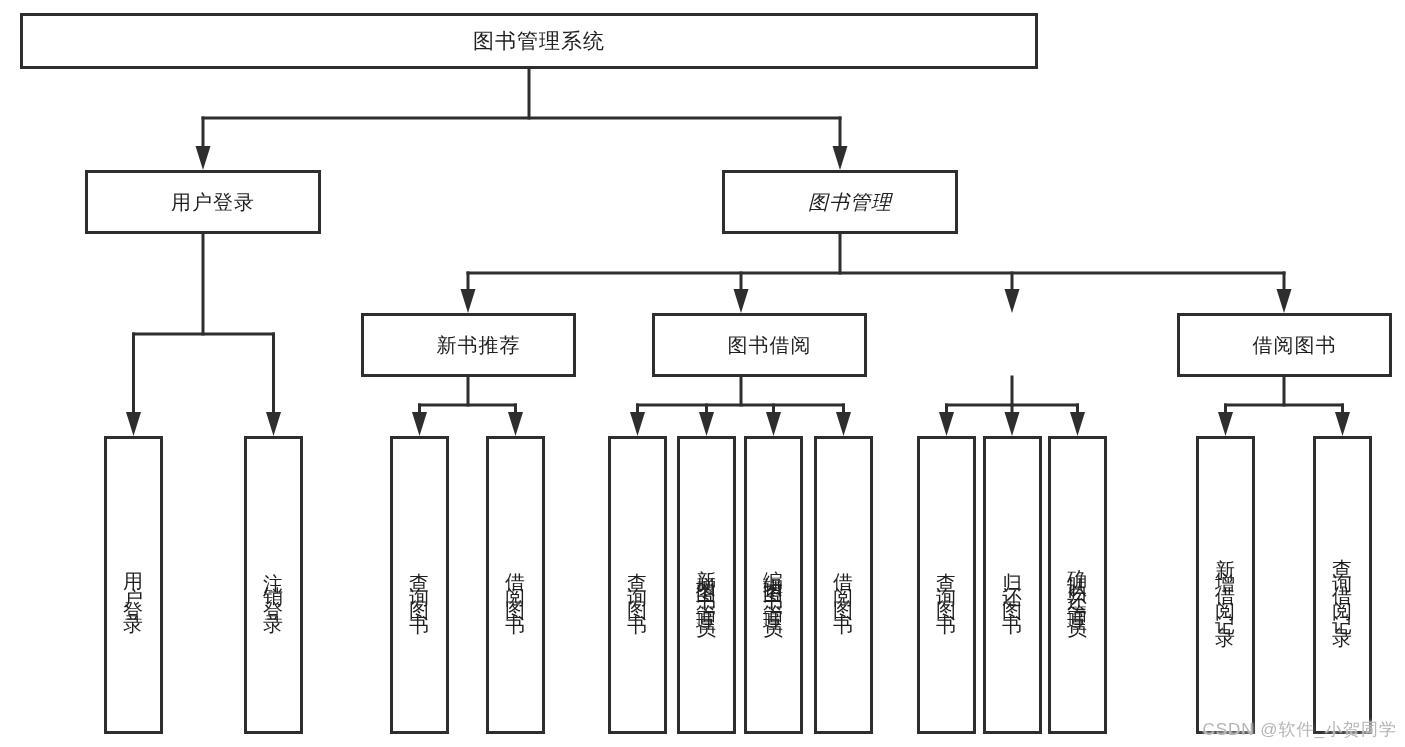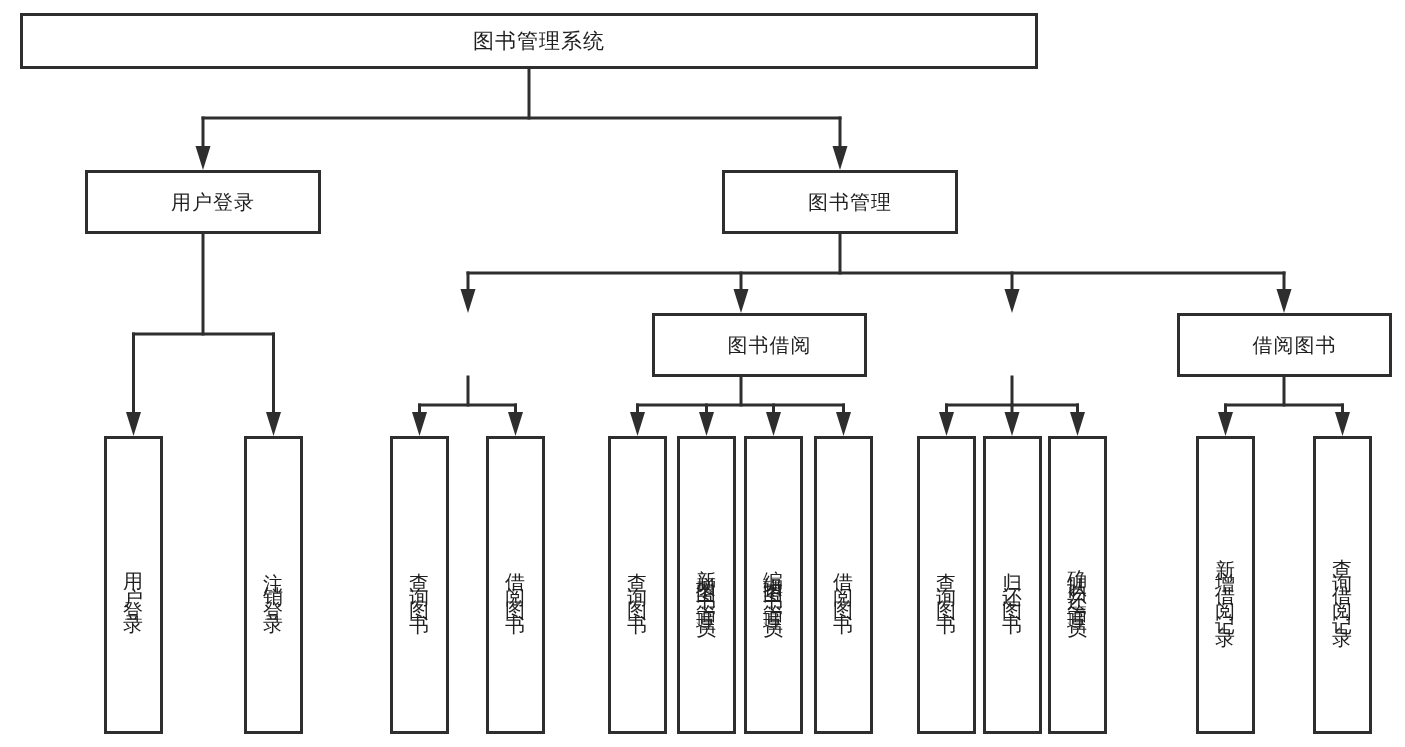--- a/index.html
+++ b/index.html
@@ -14,21 +14,21 @@
   #stage{position:relative;width:1405px;height:747px;background:var(--background);}
   svg.connectors{position:absolute;left:0;top:0;width:1405px;height:747px;
     color:var(--line);pointer-events:none;}
   svg.connectors *{stroke:currentColor;}
   svg.connectors polygon{fill:currentColor;stroke:none;}
   .node{position:absolute;border:3px solid var(--line);background:var(--background);
     display:flex;align-items:center;justify-content:center;
     font-size:20px;letter-spacing:1px;color:var(--text);padding-left:20px;}
   .node.root{left:20px;top:13px;width:1018px;height:56px;font-size:21px;}
   .node.l2a{left:85px;top:170px;width:236px;height:64px;}
-  .node.l2b{left:722px;top:170px;width:236px;height:64px;}
+  .node.l2b{left:722px;top:170px;width:236px;height:64px;font-style:italic;}
   .node.l3{top:313px;width:215px;height:64px;}
   .node.l3a{left:361px;}
   .node.l3b{left:652px;}
   .node.l3c{left:905px;}
   .node.l3d{left:1177px;}
   .leaf{position:absolute;top:436px;width:59px;height:298px;border:3px solid var(--line);
     background:var(--background);display:flex;align-items:center;justify-content:center;}
   .leaf span{writing-mode:vertical-rl;text-orientation:mixed;white-space:nowrap;
     font-size:20px;line-height:1;letter-spacing:14px;color:var(--text);}
   .leaf span.tight{letter-spacing:7px;}
@@ -128,20 +128,23 @@
     <span>图书管理系统</span>
   </div>
 
   <div class="node l2a">
     <span>用户登录</span>
   </div>
   <div class="node l2b">
     <span>图书管理</span>
   </div>
 
+  <div class="node l3 l3a">
+    <span>新书推荐</span>
+  </div>
   <div class="node l3 l3b">
     <span>图书借阅</span>
   </div>
   <div class="node l3 l3d">
     <span>借阅图书</span>
   </div>
 
   <div class="leaf p1">
     <span>用户登录</span>
   </div>
@@ -175,14 +178,15 @@
   <div class="leaf p11">
     <span class="tight">确认归还（管理员）</span>
   </div>
   <div class="leaf p12">
     <span>新增借阅记录</span>
   </div>
   <div class="leaf p13">
     <span>查询借阅记录</span>
   </div>
 
+  <div class="watermark">CSDN @软件_小贺同学</div>
 
 </div>
 
 </body></html>

